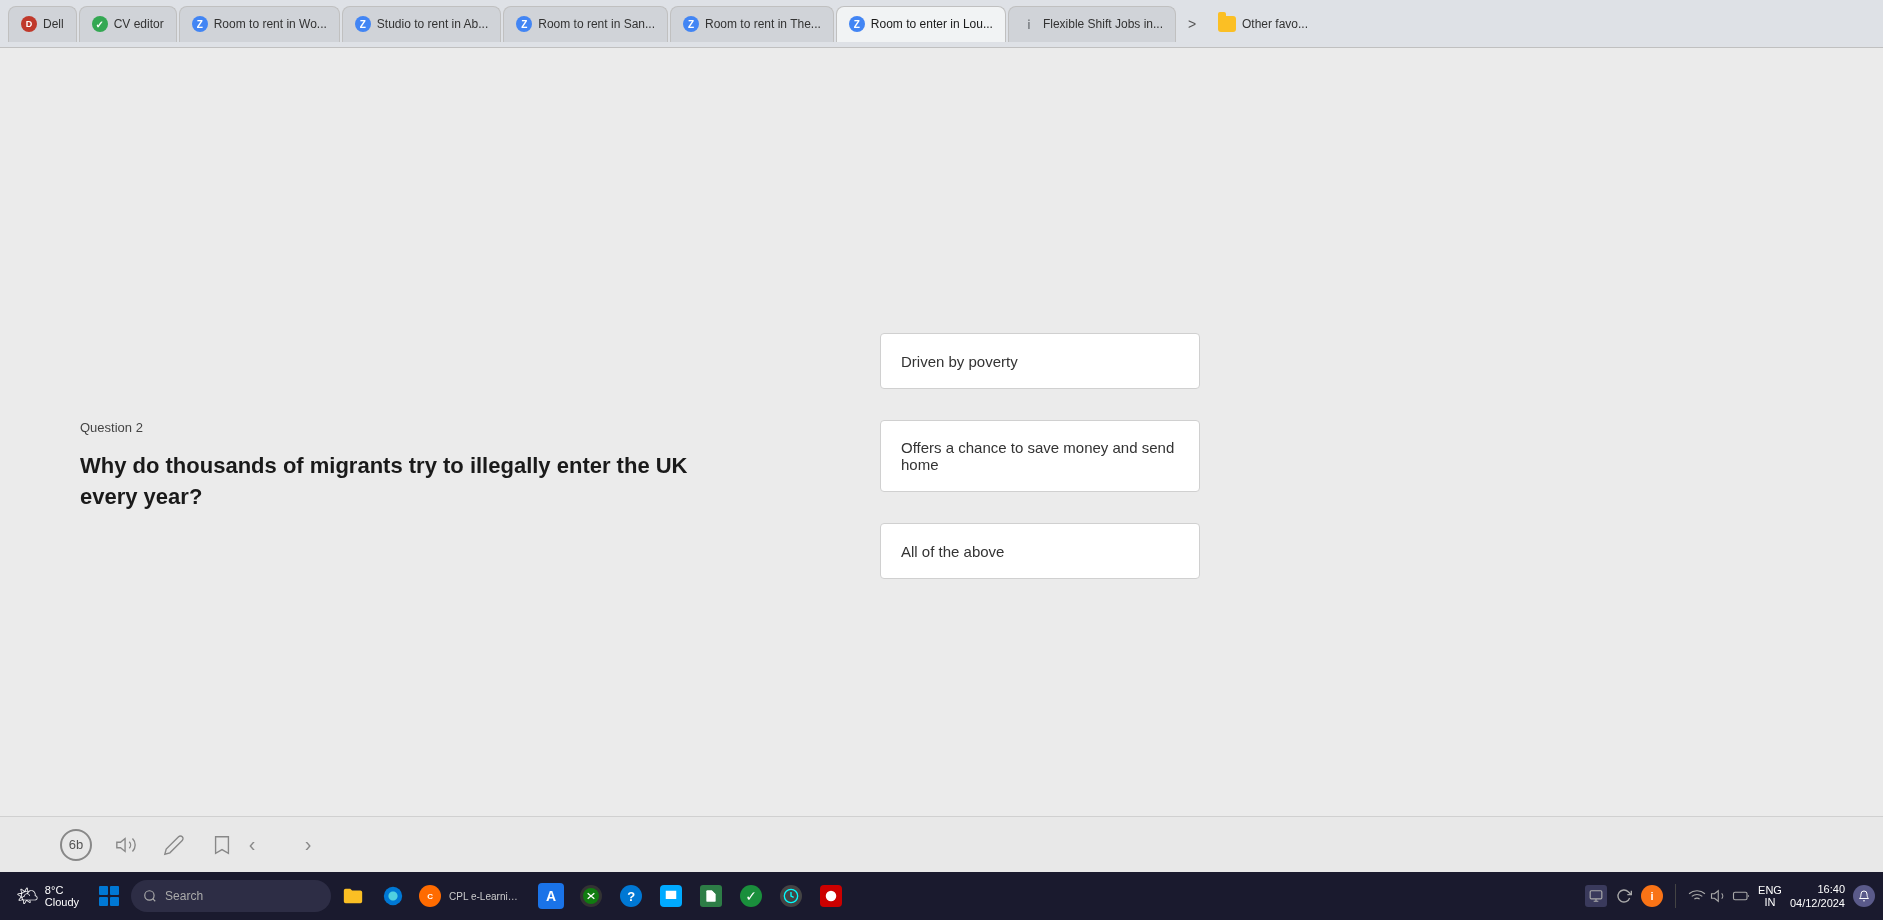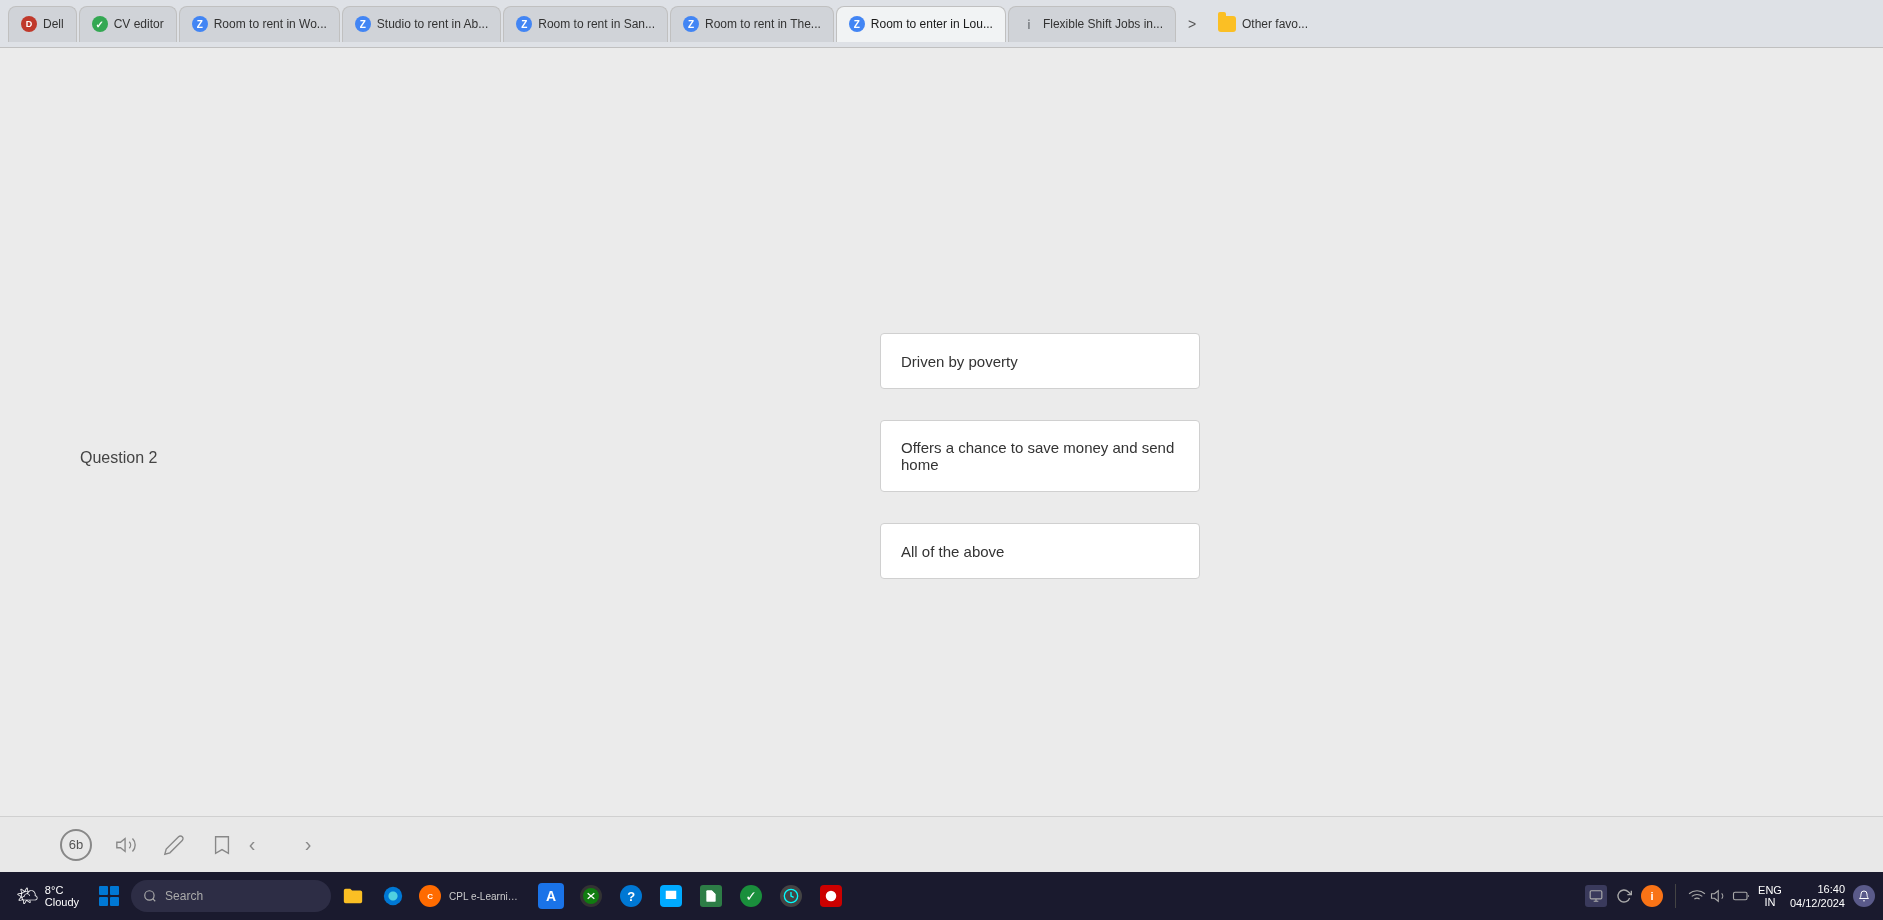--- a/index.html
+++ b/index.html
@@ -118,21 +118,21 @@
 
     .left-panel {
       flex: 0 0 840px;
       padding: 60px 60px 40px 80px;
       display: flex;
       flex-direction: column;
       justify-content: center;
     }
 
     .question-label {
-      font-size: 16px;
+      font-size: 13px;
       color: #444;
       margin-bottom: 16px;
     }
 
     .question-text {
       font-size: 22px;
       font-weight: 700;
       color: #1a1a1a;
       line-height: 1.4;
       max-width: 640px;
@@ -394,20 +394,21 @@
   <div class="tab-other-favs">
     <div class="folder-icon"></div>
     <span>Other favo...</span>
   </div>
 </div>
 
 <div class="main-content">
 
   <div class="left-panel">
     <div class="question-label">Question 2</div>
+    <div class="question-text">Why do thousands of migrants try to illegally enter the UK every year?</div>
   </div>
 
   <div class="right-panel">
     <div class="answer-option">
       <span>Driven by poverty</span>
     </div>
     <div class="answer-option">
       <span>Offers a chance to save money and send home</span>
     </div>
     <div class="answer-option">

